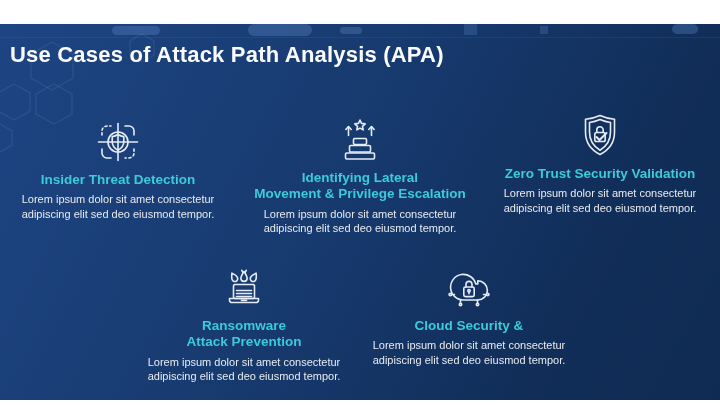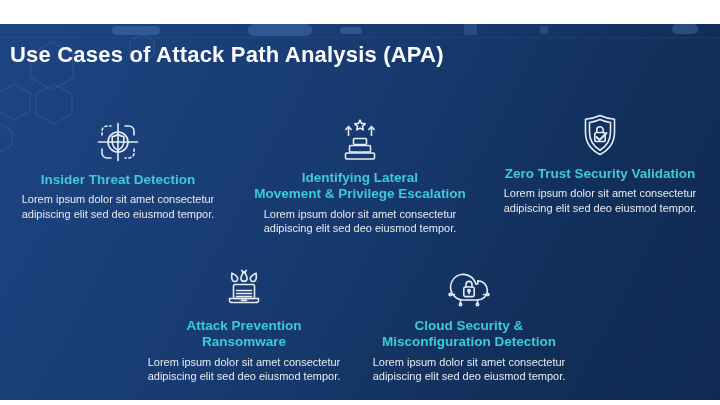--- a/index.html
+++ b/index.html
@@ -126,22 +126,22 @@
         <g transform="translate(33.5,14) rotate(28)">
           <path d="M0 -5.5 C1.7 -3 2.9 -1.2 2.9 .7 A2.9 2.9 0 1 1 -2.9 .7 C-2.9 -1.2 -1.7 -3 0 -5.5 Z"></path>
         </g>
         <rect x="13.5" y="20.5" width="21" height="14" rx="1.5"></rect>
         <path d="M16.5 26.5 h15 M16.5 29.5 h15 M16.5 32.5 h15"></path>
         <path d="M9.5 34.5 H38.5 V36.2 a2.3 2.3 0 0 1 -2.3 2.3 H11.8 A2.3 2.3 0 0 1 9.5 36.2 Z"></path>
         <path d="M21.5 36.4 h5"></path>
       </svg>
     </div>
     <div class="uc-title">
+      <span class="title-line">Ransomware</span>
       <span class="title-line">Attack Prevention</span>
-      <span class="title-line">Ransomware</span>
     </div>
     <div class="uc-desc">Lorem ipsum dolor sit amet consectetur adipiscing elit sed deo eiusmod tempor.</div>
   </div>
 
   <div class="use-case" style="left:349px;top:240px">
     <div class="uc-icon">
       <svg width="48" height="48" viewBox="0 0 48 48">
         <g transform="translate(4,4) scale(1.6)" stroke-width="1">
           <path d="M18 10h-1.26A8 8 0 1 0 9 20h9a6 6 0 0 0 0-12z"></path>
         </g>
@@ -152,18 +152,17 @@
         <circle cx="5.3" cy="30.5" r="1.2"></circle>
         <circle cx="42.7" cy="30.5" r="1.2"></circle>
         <rect x="18.8" y="23" width="10.4" height="9.6" rx="1.6" fill="#153468"></rect>
         <path d="M21 23 v-2.6 a3 3 0 0 1 6 0 V23"></path>
         <circle cx="24" cy="26.8" r="1.2"></circle>
         <path d="M24 28 v1.8"></path>
       </svg>
     </div>
     <div class="uc-title">
       <span class="title-line">Cloud Security &amp;</span>
-      <span class="title-line">Misconfiguration Detection</span>
     </div>
     <div class="uc-desc">Lorem ipsum dolor sit amet consectetur adipiscing elit sed deo eiusmod tempor.</div>
   </div>
 
 </div>
 
 </body></html>

